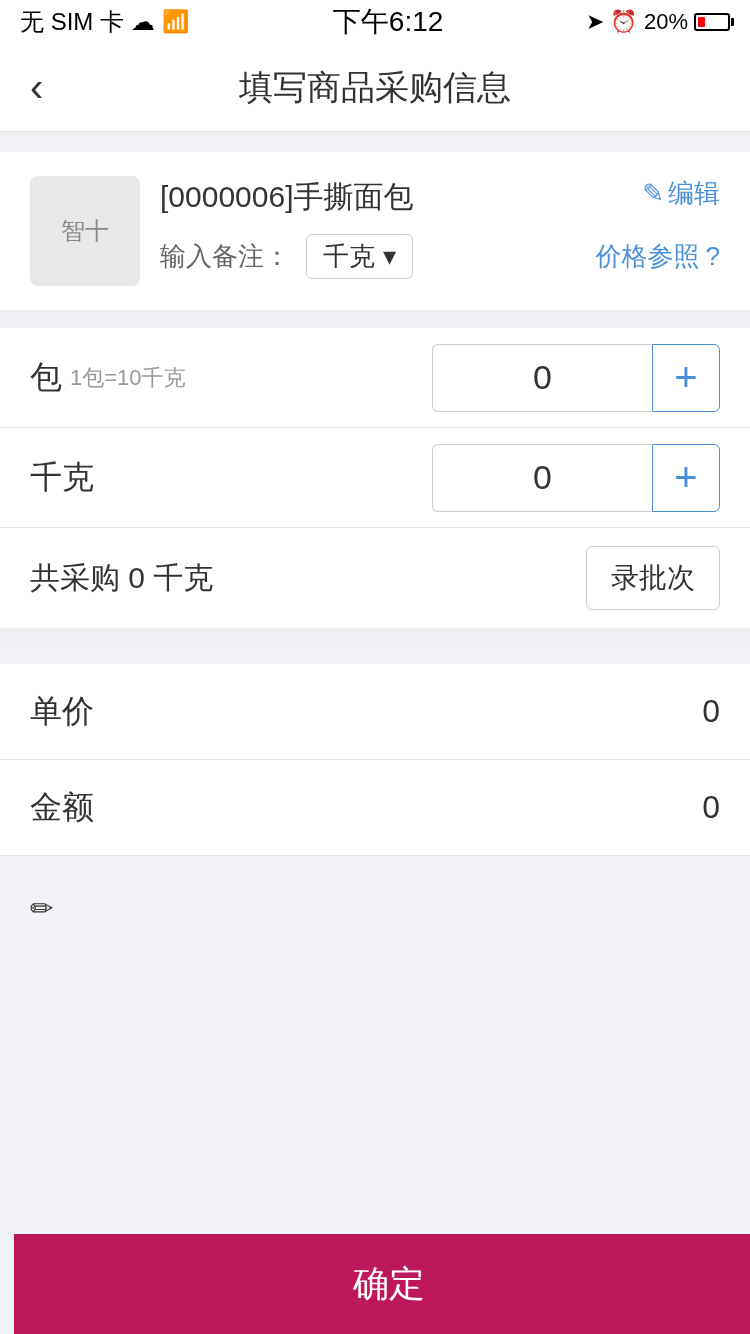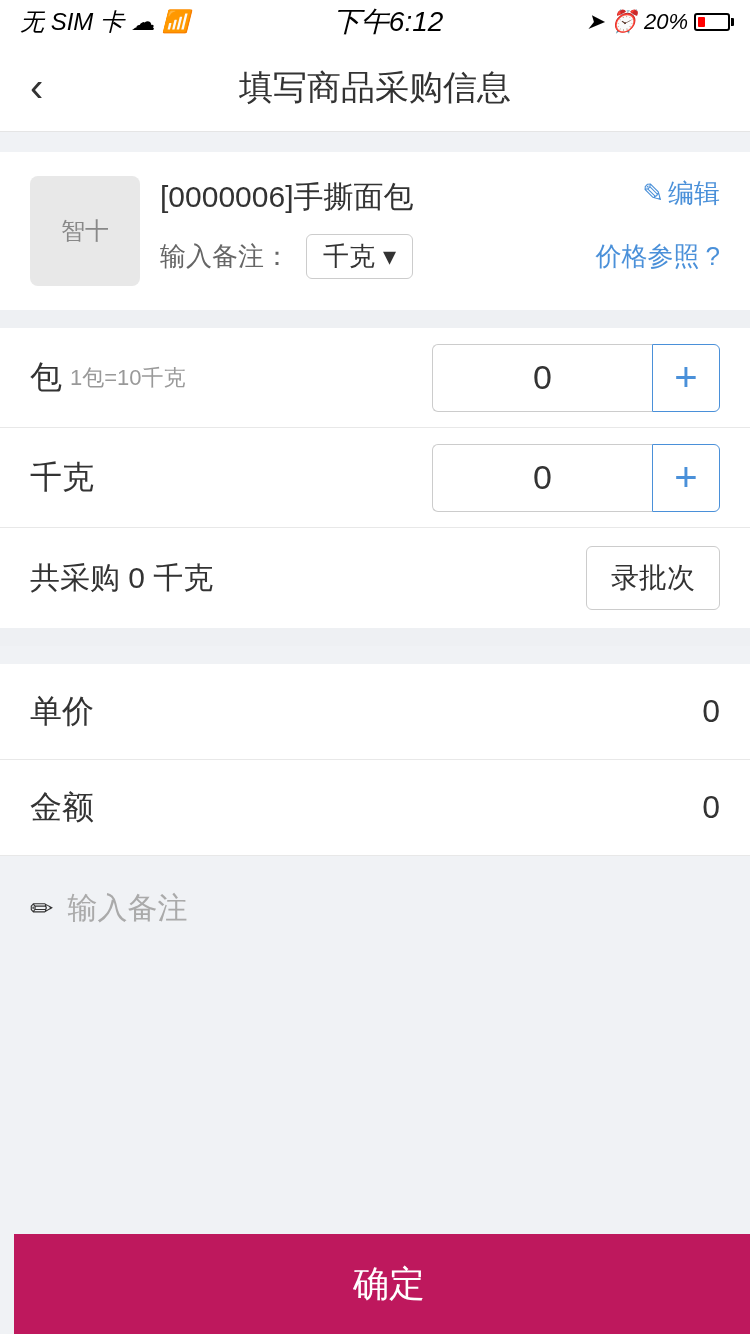--- a/index.html
+++ b/index.html
@@ -16,21 +16,20 @@
     
     .status-bar {
       height: 44px;
       background: #fff;
       display: flex;
       align-items: center;
       justify-content: space-between;
       padding: 0 20px;
       font-size: 24px;
       color: #000;
-      font-style: italic;
     }
     .status-left { display: flex; align-items: center; gap: 8px; font-size: 24px; }
     .status-center { font-size: 28px; font-weight: 500; }
     .status-right { display: flex; align-items: center; gap: 6px; font-size: 22px; }
     .battery-bar {
       width: 36px; height: 18px; border: 2px solid #000; border-radius: 3px;
       position: relative; display: inline-flex; align-items: center; padding: 2px;
     }
     .battery-bar::after {
       content: ''; position: absolute; right: -6px; top: 50%; transform: translateY(-50%);
@@ -302,18 +301,17 @@
     <span class="info-value">0</span>
   </div>
   <div class="info-row">
     <span class="info-label">金额</span>
     <span class="info-value">0</span>
   </div>
 </div>
 
 <div class="note-section">
   <span>✏</span>
-  <span class="note-placeholder">输入备注</span>
 </div>
 
 <div class="spacer"></div>
 
 <button class="confirm-btn">确定</button>
 
 </body></html>

